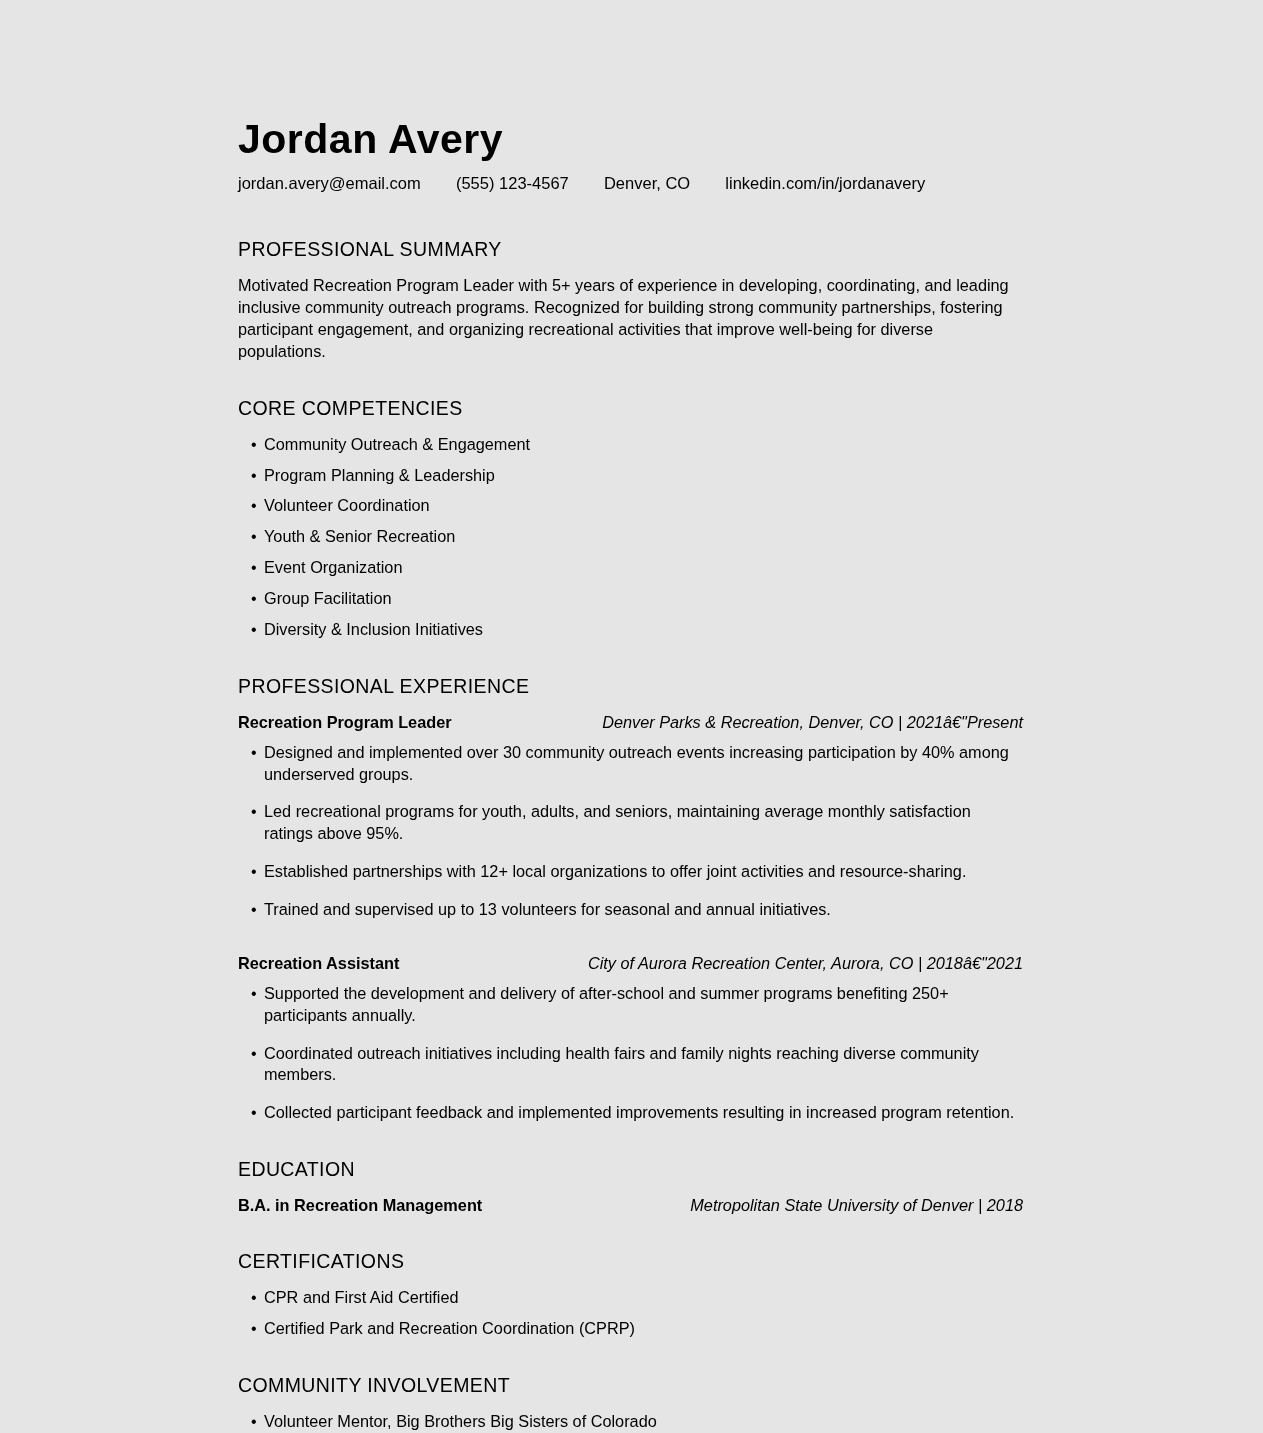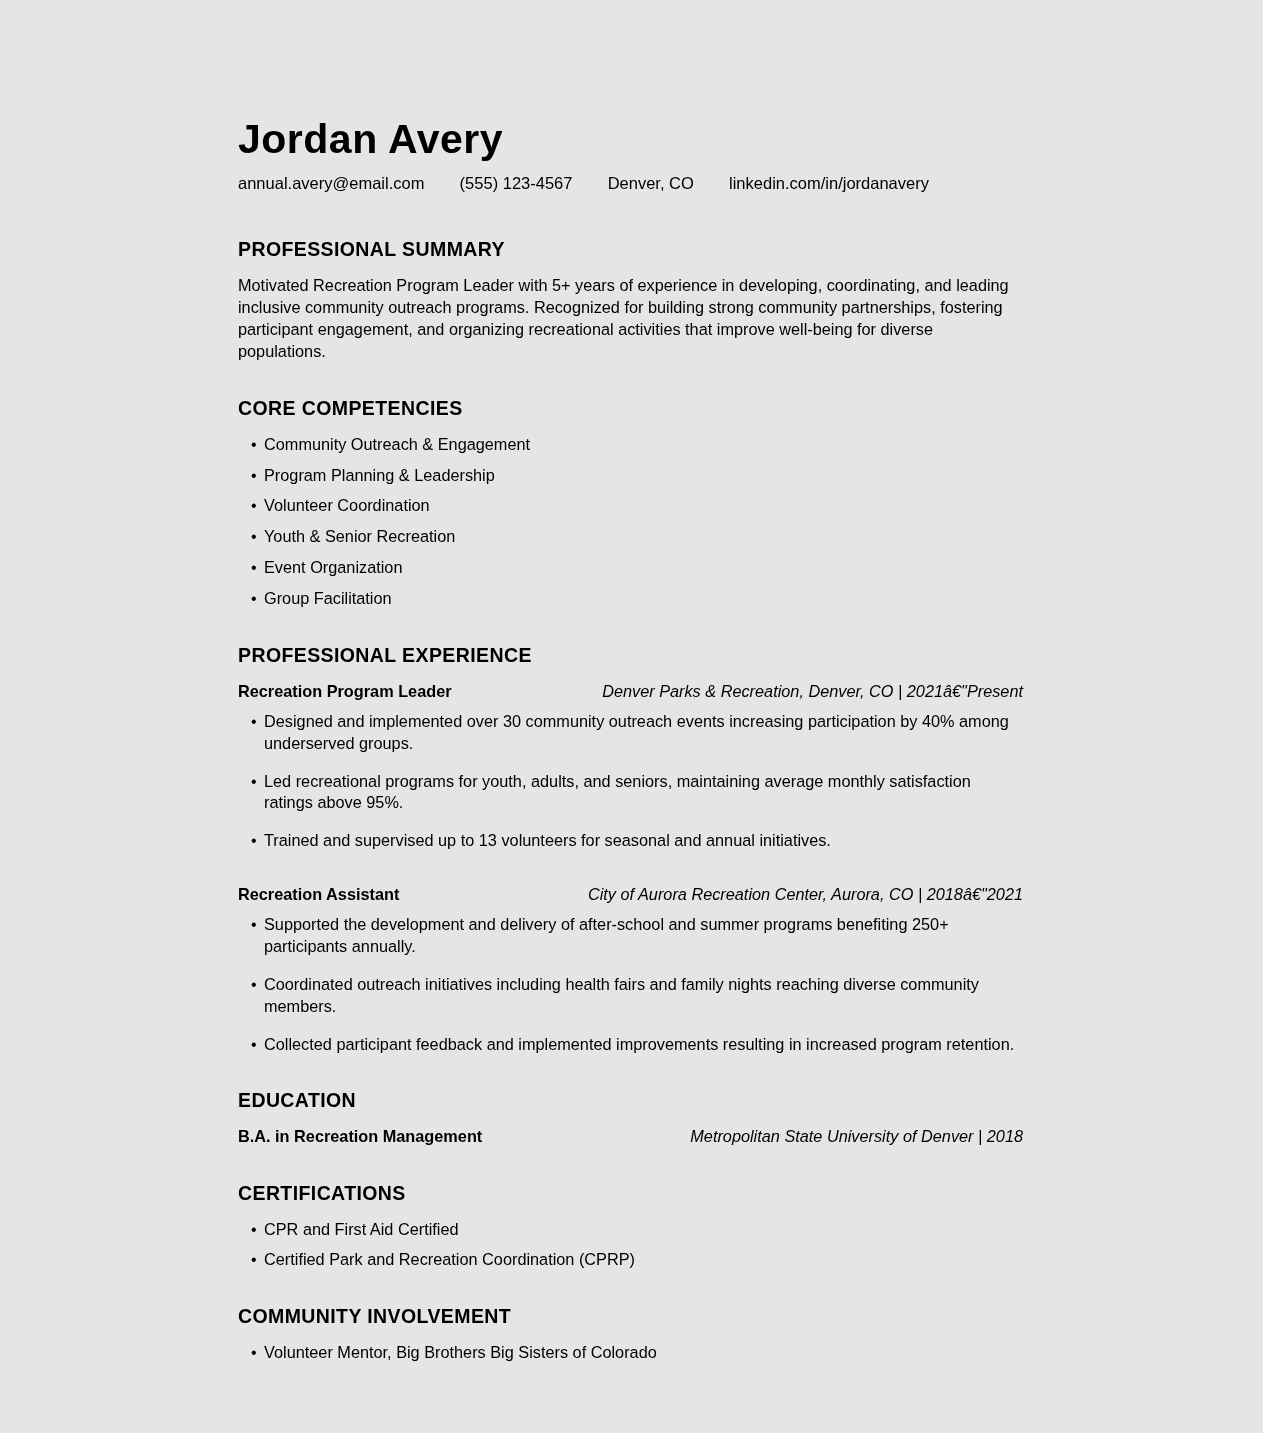--- a/index.html
+++ b/index.html
@@ -46,21 +46,21 @@
   }
   .contact-item { display: inline; }
   .contact-gap {
     display: inline-block;
     width: 26px;
   }
 
   
   .section-heading {
     font-size: 19.5px;
-    font-weight: bold;
+    font-weight: normal;
     letter-spacing: 0.4px;
     margin: 0 0 14px 0;
     text-transform: uppercase;
   }
   .section {
     margin-bottom: 34px;
   }
 
   
   .summary-text {
@@ -121,21 +121,21 @@
 </style>
 </head>
 <body>
 
 <div class="page">
   <div class="resume">
 
     <div>
       <h1 class="name">Jordan Avery</h1>
       <div class="contact-line">
-        <span class="contact-item">annual.avery@email.com</span>
+        <span class="contact-item">jordan.avery@email.com</span>
         <span class="contact-gap"></span>
         <span class="contact-item">(555) 123-4567</span>
         <span class="contact-gap"></span>
         <span class="contact-item">Denver, CO</span>
         <span class="contact-gap"></span>
         <span class="contact-item">linkedin.com/in/jordanavery</span>
       </div>
     </div>
 
     <div class="section">
@@ -145,34 +145,36 @@
 
     <div class="section">
       <h2 class="section-heading">CORE COMPETENCIES</h2>
       <ul class="bullets skills">
         <li>Community Outreach &amp; Engagement</li>
         <li>Program Planning &amp; Leadership</li>
         <li>Volunteer Coordination</li>
         <li>Youth &amp; Senior Recreation</li>
         <li>Event Organization</li>
         <li>Group Facilitation</li>
+        <li>Diversity &amp; Inclusion Initiatives</li>
       </ul>
     </div>
 
     <div class="section">
       <h2 class="section-heading">PROFESSIONAL EXPERIENCE</h2>
 
       <div class="job">
         <div class="entry-head">
           <span class="entry-title">Recreation Program Leader</span>
           <span class="entry-meta">Denver Parks &amp; Recreation, Denver, CO | 2021â€"Present</span>
         </div>
         <ul class="bullets compact">
           <li>Designed and implemented over 30 community outreach events increasing participation by 40% among underserved groups.</li>
           <li>Led recreational programs for youth, adults, and seniors, maintaining average monthly satisfaction ratings above 95%.</li>
+          <li>Established partnerships with 12+ local organizations to offer joint activities and resource-sharing.</li>
           <li>Trained and supervised up to 13 volunteers for seasonal and annual initiatives.</li>
         </ul>
       </div>
 
       <div class="job">
         <div class="entry-head">
           <span class="entry-title">Recreation Assistant</span>
           <span class="entry-meta">City of Aurora Recreation Center, Aurora, CO | 2018â€"2021</span>
         </div>
         <ul class="bullets compact">

